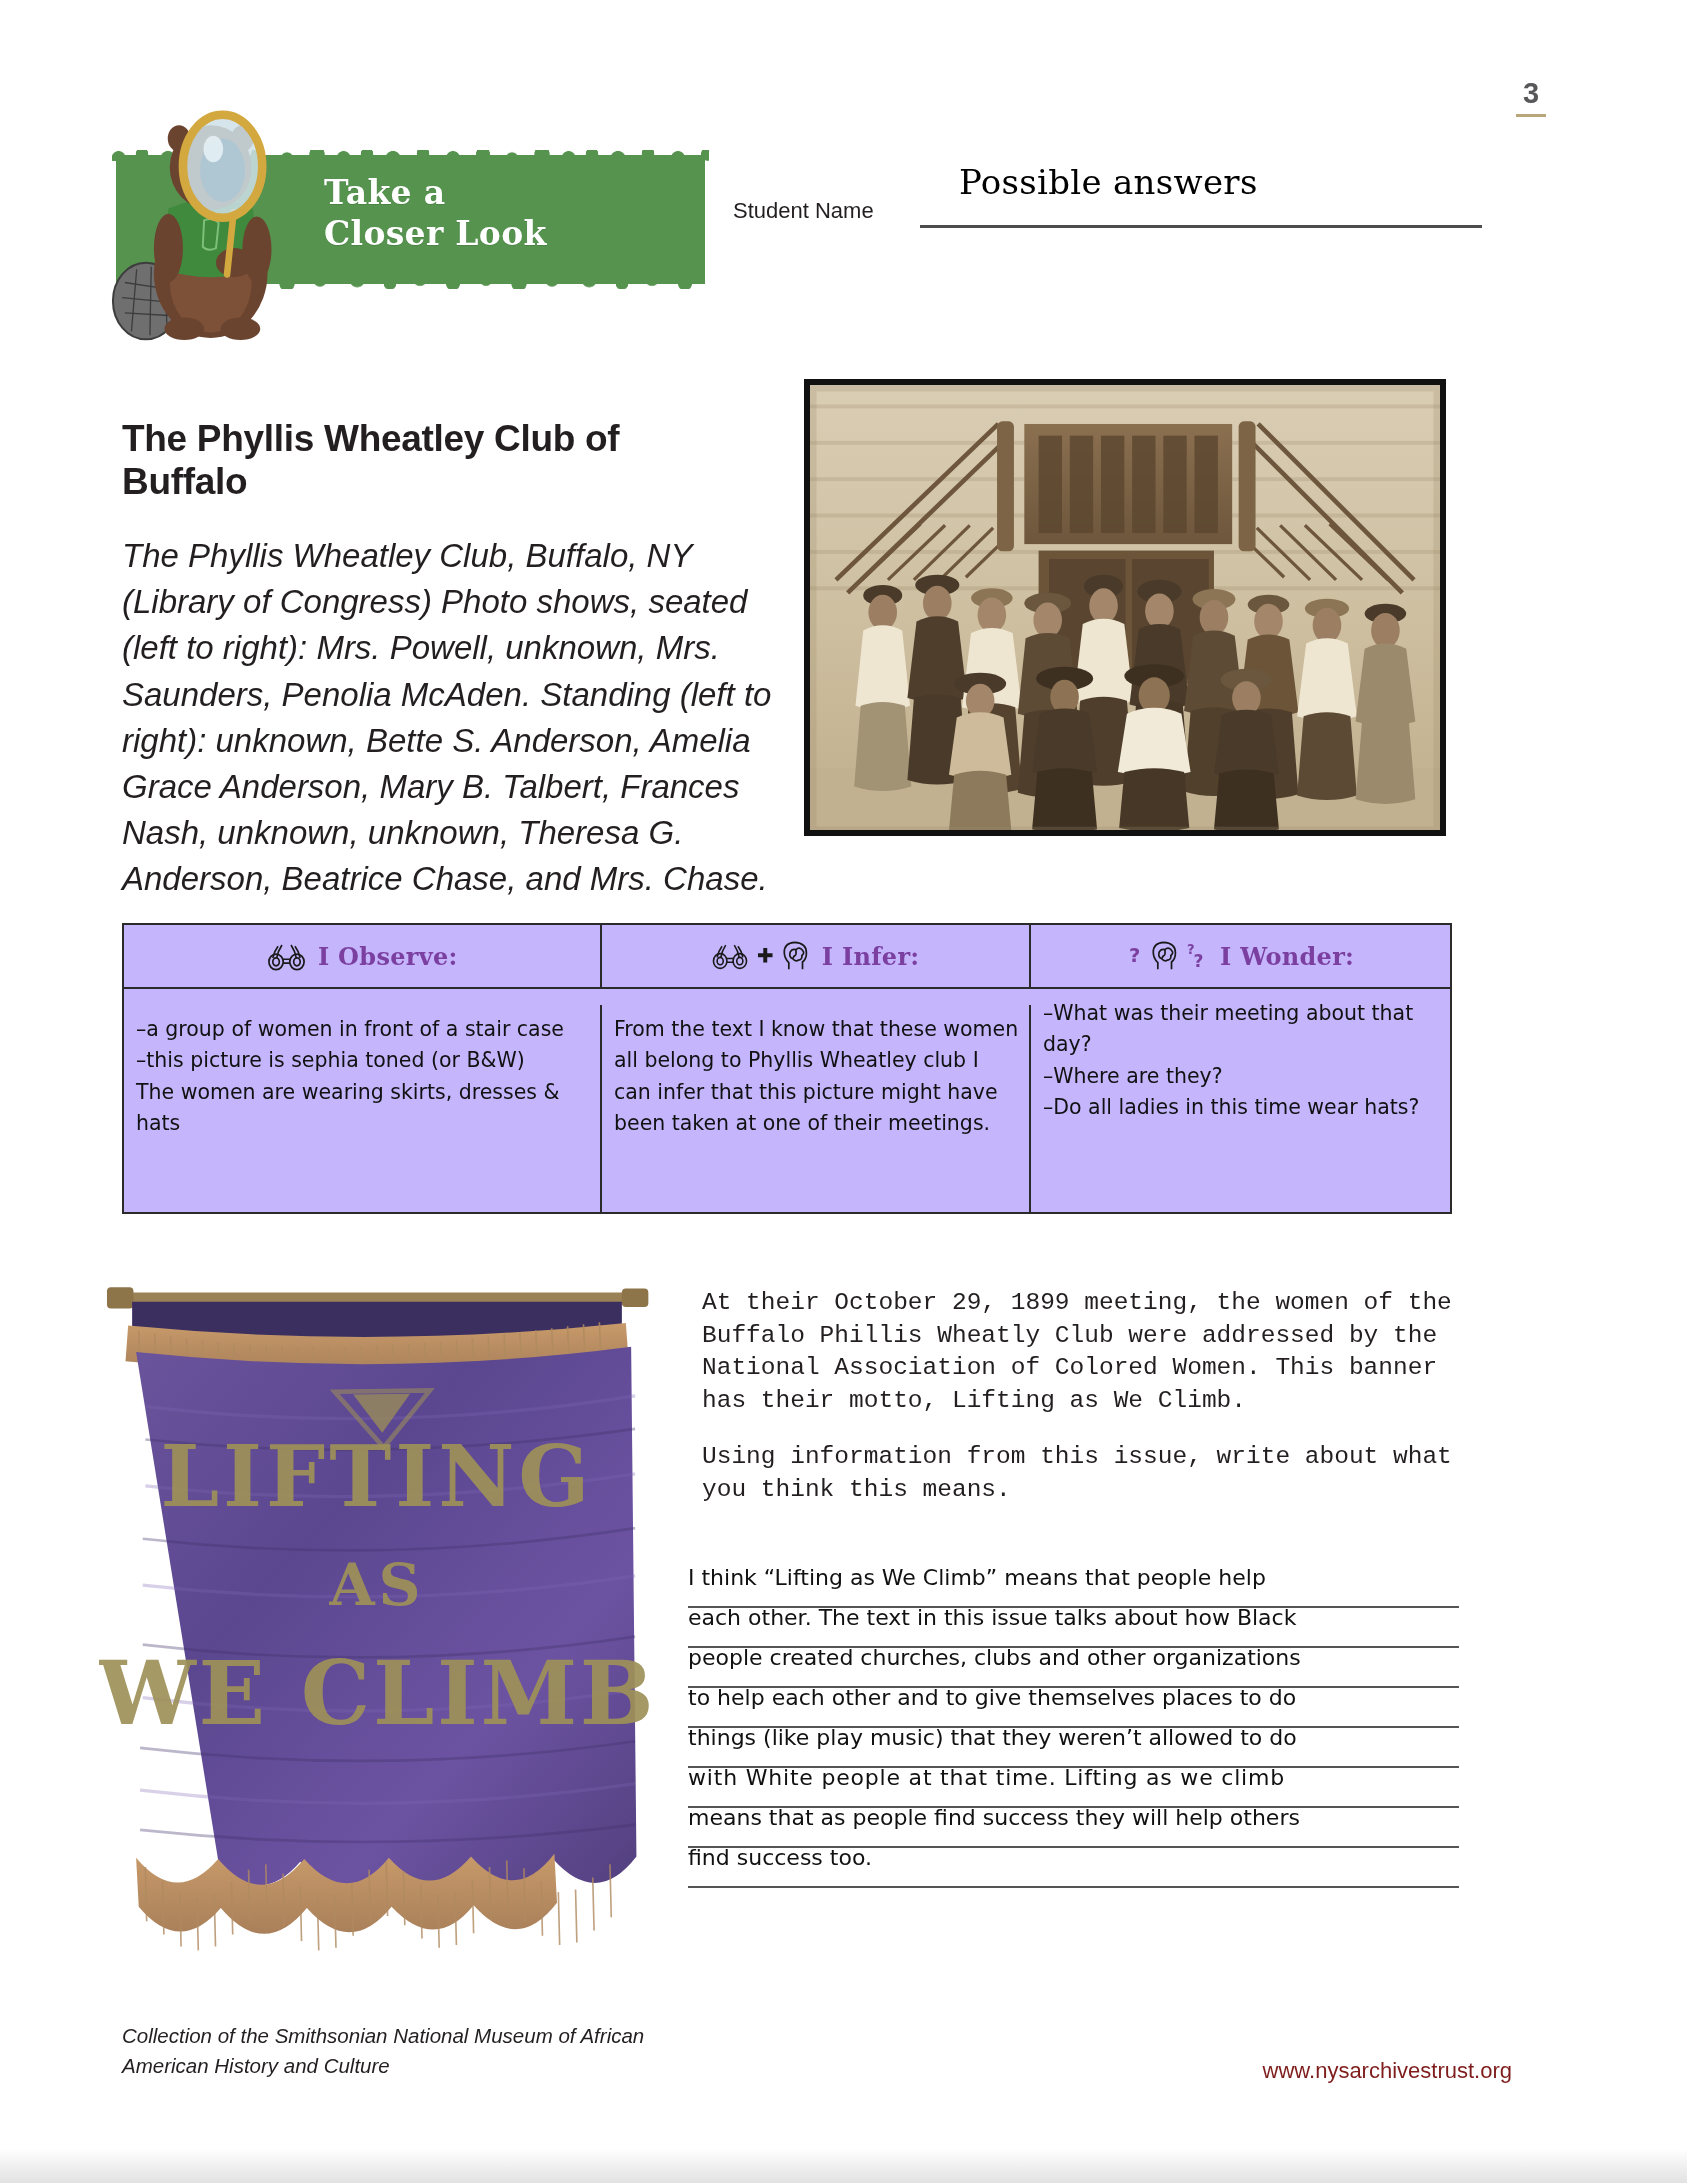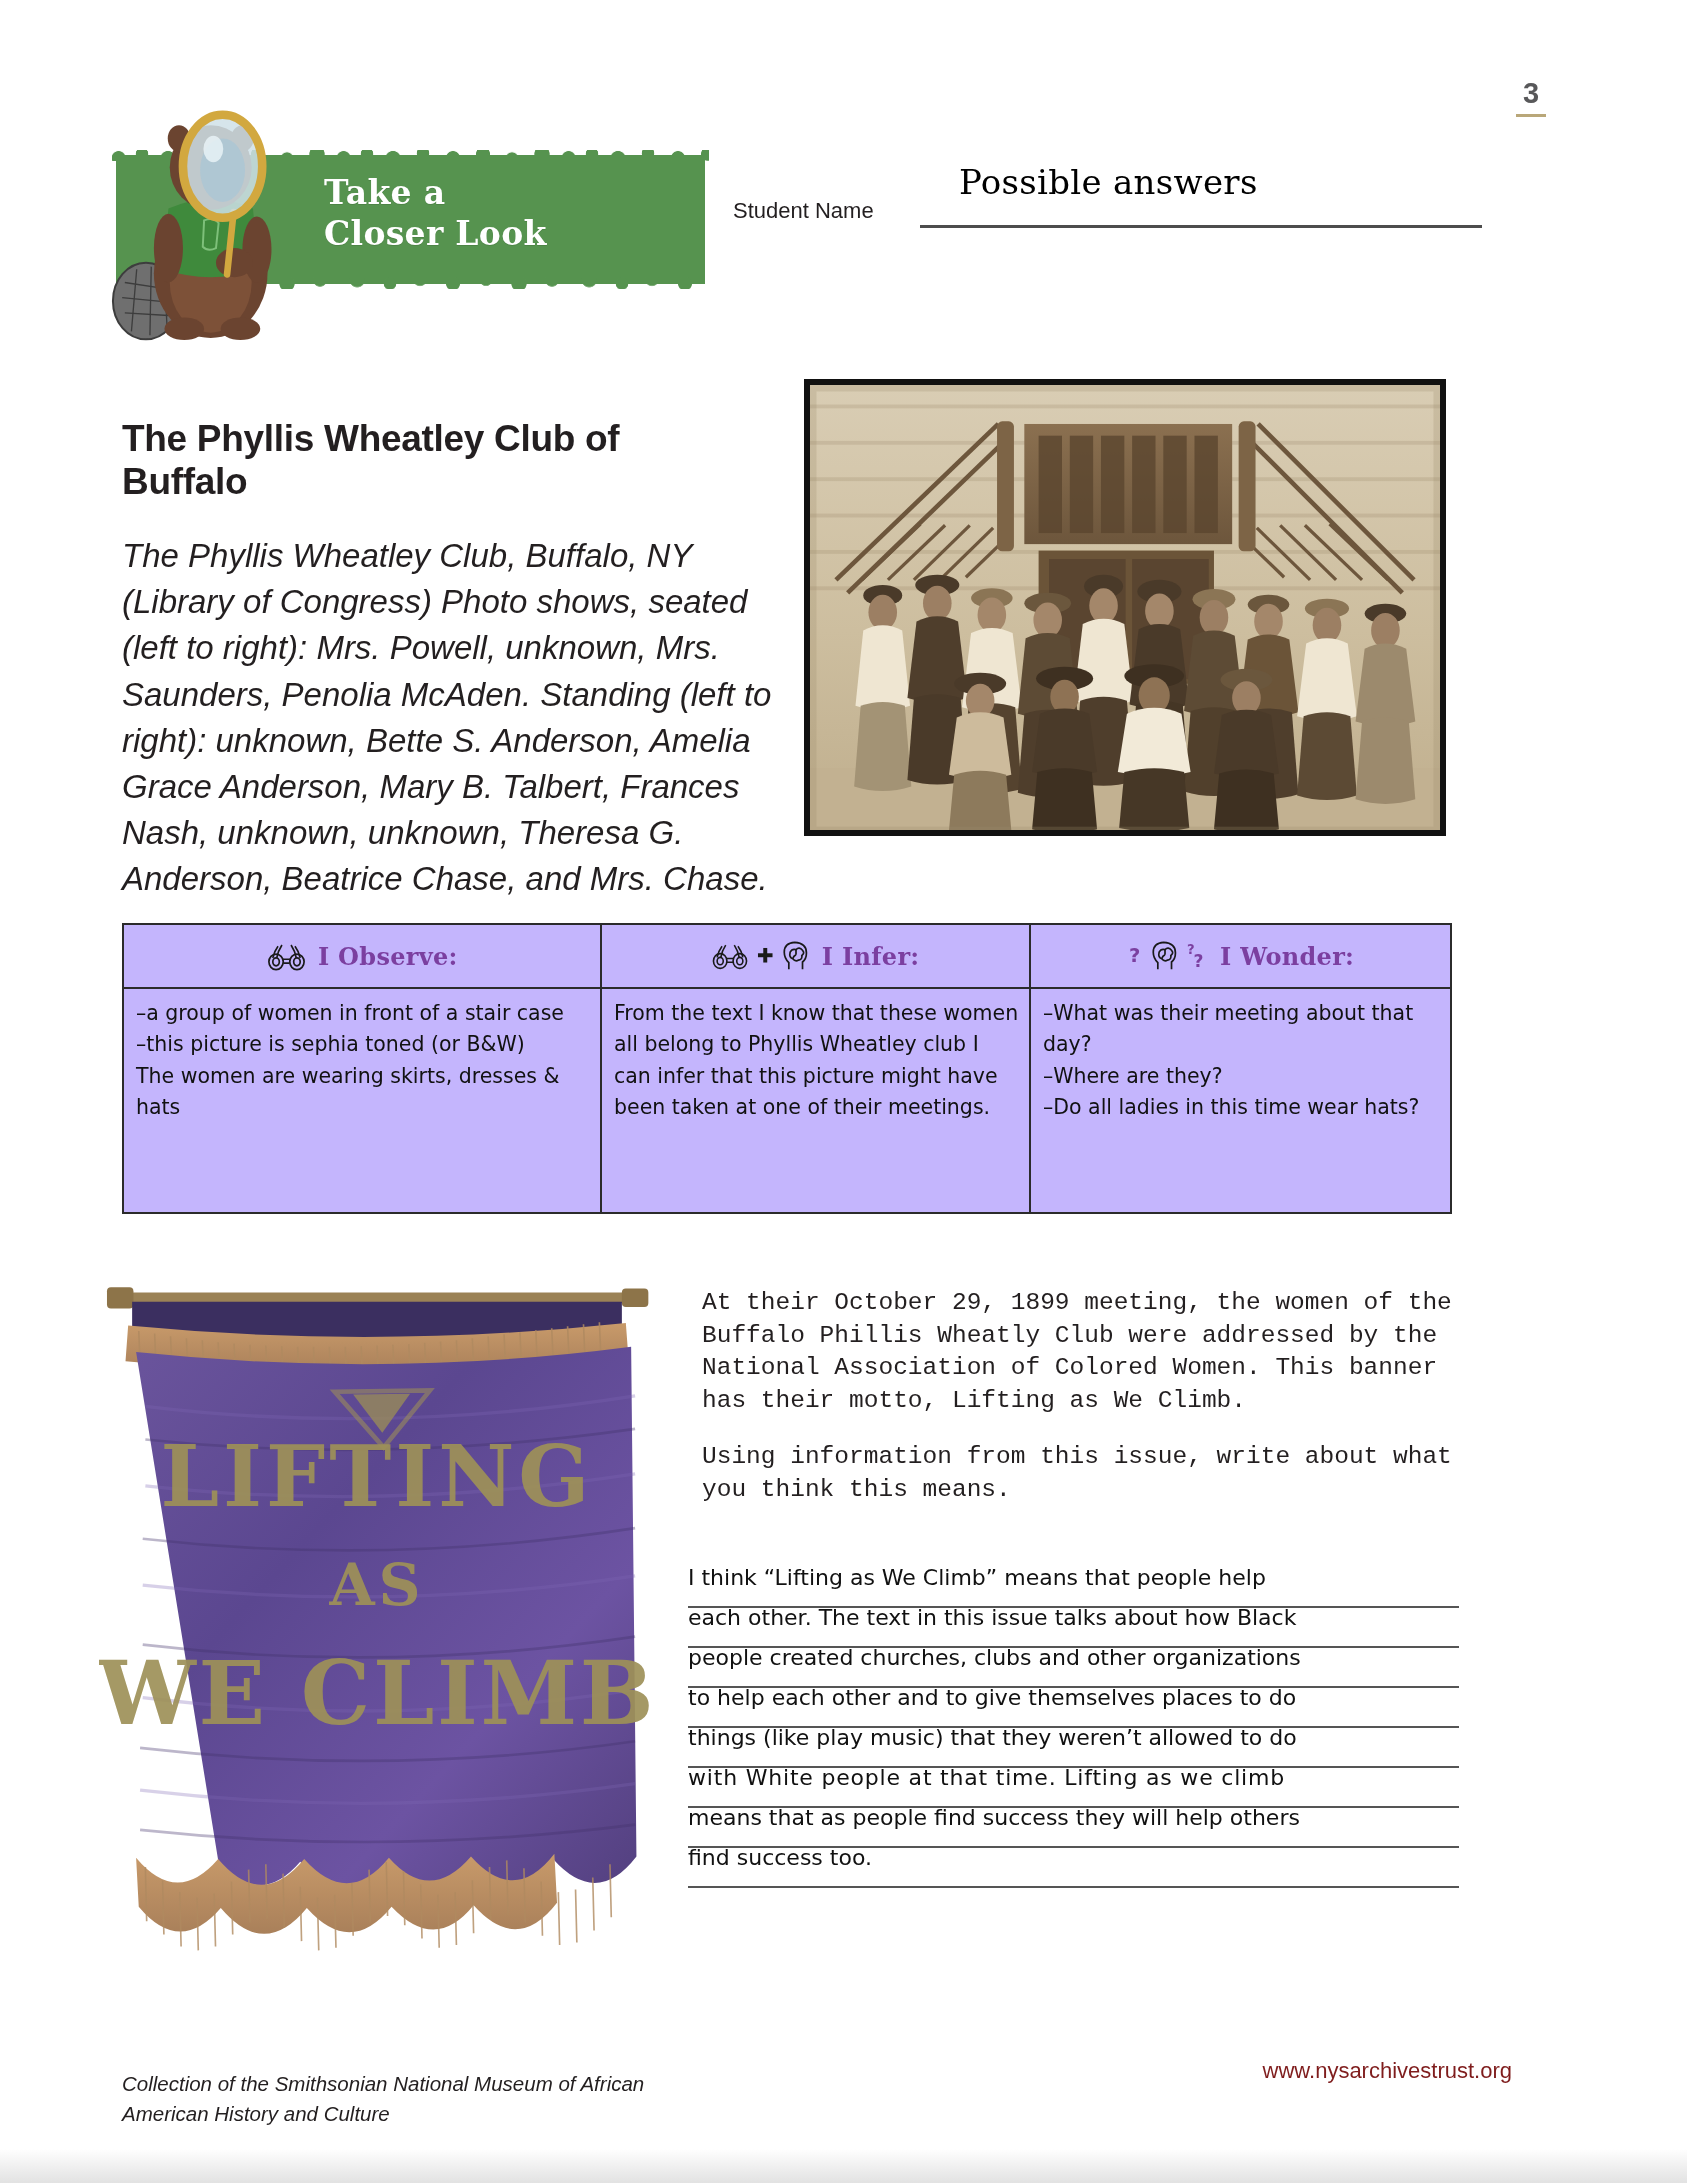--- a/index.html
+++ b/index.html
@@ -135,21 +135,21 @@
     grid-template-columns: 478px 429px 1fr;
     grid-template-rows: 64px 1fr;
     background: #c4b5fd;
   }
   .oiw-head {
     border-bottom: 2.6px solid #2b2b2b;
     display: flex; align-items: center; justify-content: center;
     gap: 10.6px;
   }
   .oiw-head.c1, .oiw-head.c2 { border-right: 2.6px solid #2b2b2b; }
-  .oiw-body.c1, .oiw-body.c2 { border-right: 2.6px solid #2b2b2b; }
+  .oiw-body.c1, .oiw-body.c2 { border-right: 2.6px solid #2b2b2b; margin-top: 16px; }
   .oiw-head-label {
     color: #7b3fa0; font-weight: bold;
     font-family: "DejaVu Serif", serif;
     font-size: 24px; letter-spacing: 0.3px;
   }
   .oiw-body {
     padding: 9.3px 10.6px 6.6px 12px;
     font-family: "DejaVu Sans", sans-serif;
     font-size: 20.5px; color: #111111;
     line-height: 1.52;
@@ -161,21 +161,20 @@
   .artifact {
     position: absolute; left: 99px; top: 1274px;
     width: 556px; height: 728px;
   }
 
   .artifact-credit {
     position: absolute; left: 122px; top: 2021px;
     width: 569px;
     font-size: 20.5px; font-style: italic; color: #231f20;
     line-height: 1.45;
-    margin-top: 48px;
   }
 
   
   .body-col { position: absolute; left: 702px; top: 1287px; width: 767px; font-family: Liberation Mono, monospace; }
   .body-par {
     font-size: 24.5px; color: #231f20; line-height: 1.33;
     margin-bottom: 24px;
   }
 
   

